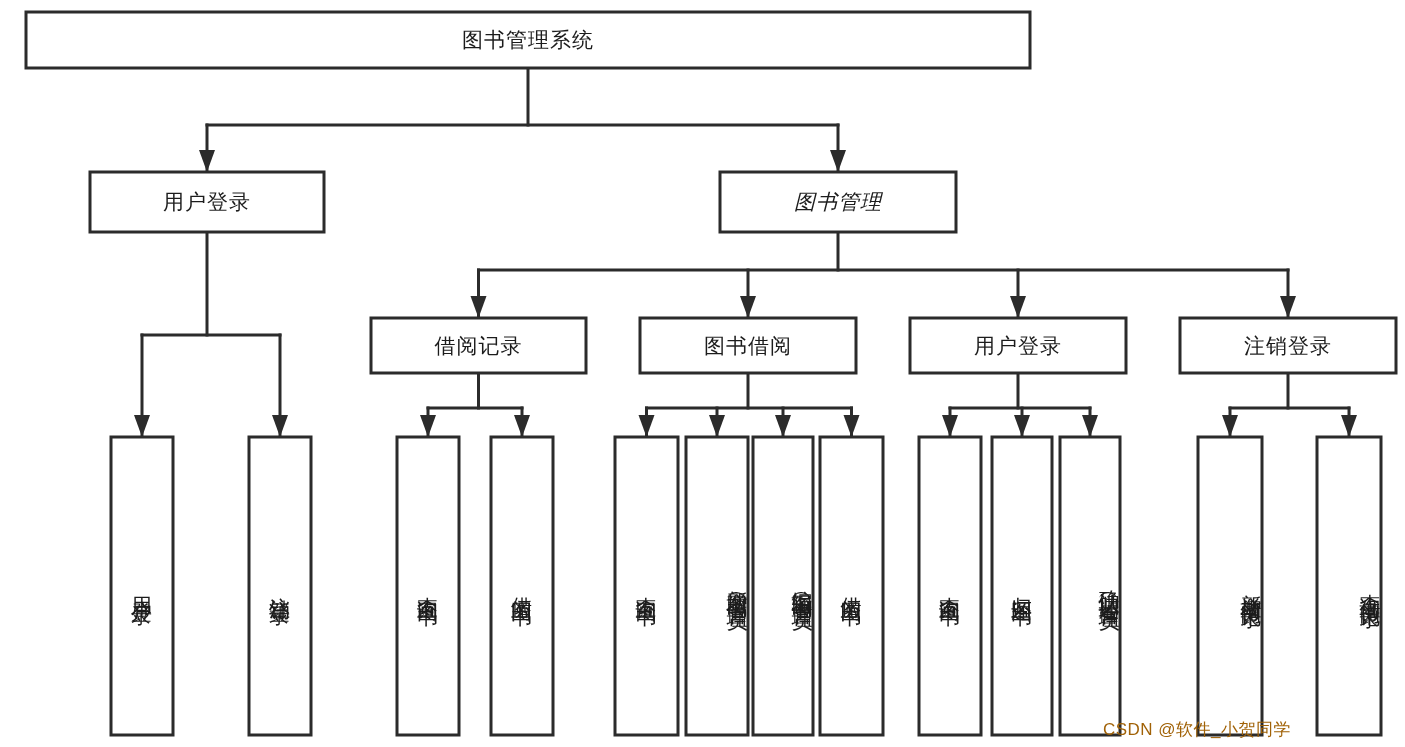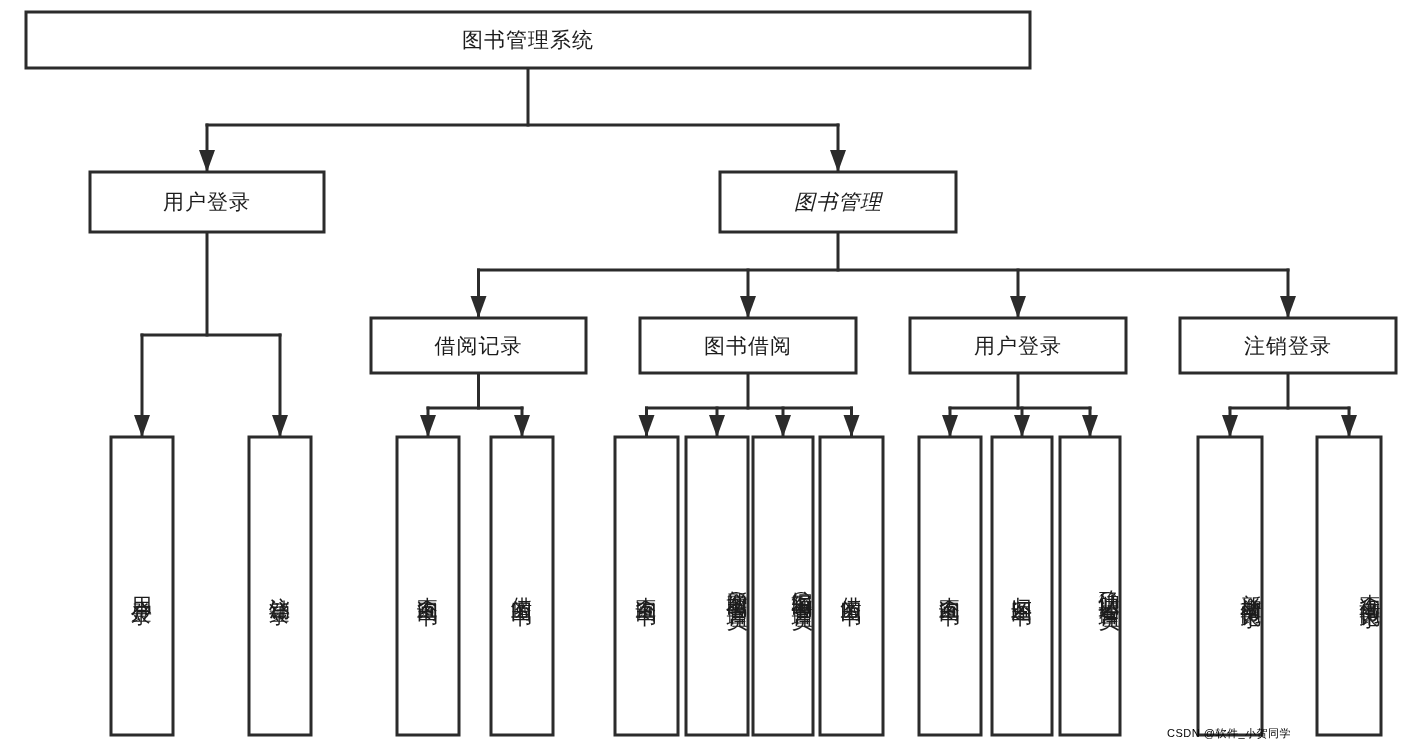--- a/index.html
+++ b/index.html
@@ -25,21 +25,21 @@
     writing-mode:vertical-rl;
     text-orientation:upright;
     font-size:21px;color:#1c1c1c;
     letter-spacing:3px;
     line-height:1;
     white-space:nowrap;pointer-events:none;
   }
   .node-label-v.mid{align-items:center;}
   .watermark{
     position:absolute;right:8px;bottom:6px;
-    font-size:11px;color:#000000;letter-spacing:.5px;
+    font-size:17px;color:#a16207;letter-spacing:.5px;
     white-space:nowrap;pointer-events:none;
   }
 </style>
 </head>
 <body>
 
 <div id="diagram-root">
   <svg class="flow" viewBox="0 0 1405 747">
     <g id="connector-layer">
         <line x1="520" y1="68" x2="520" y2="125" class="connector"></line>

